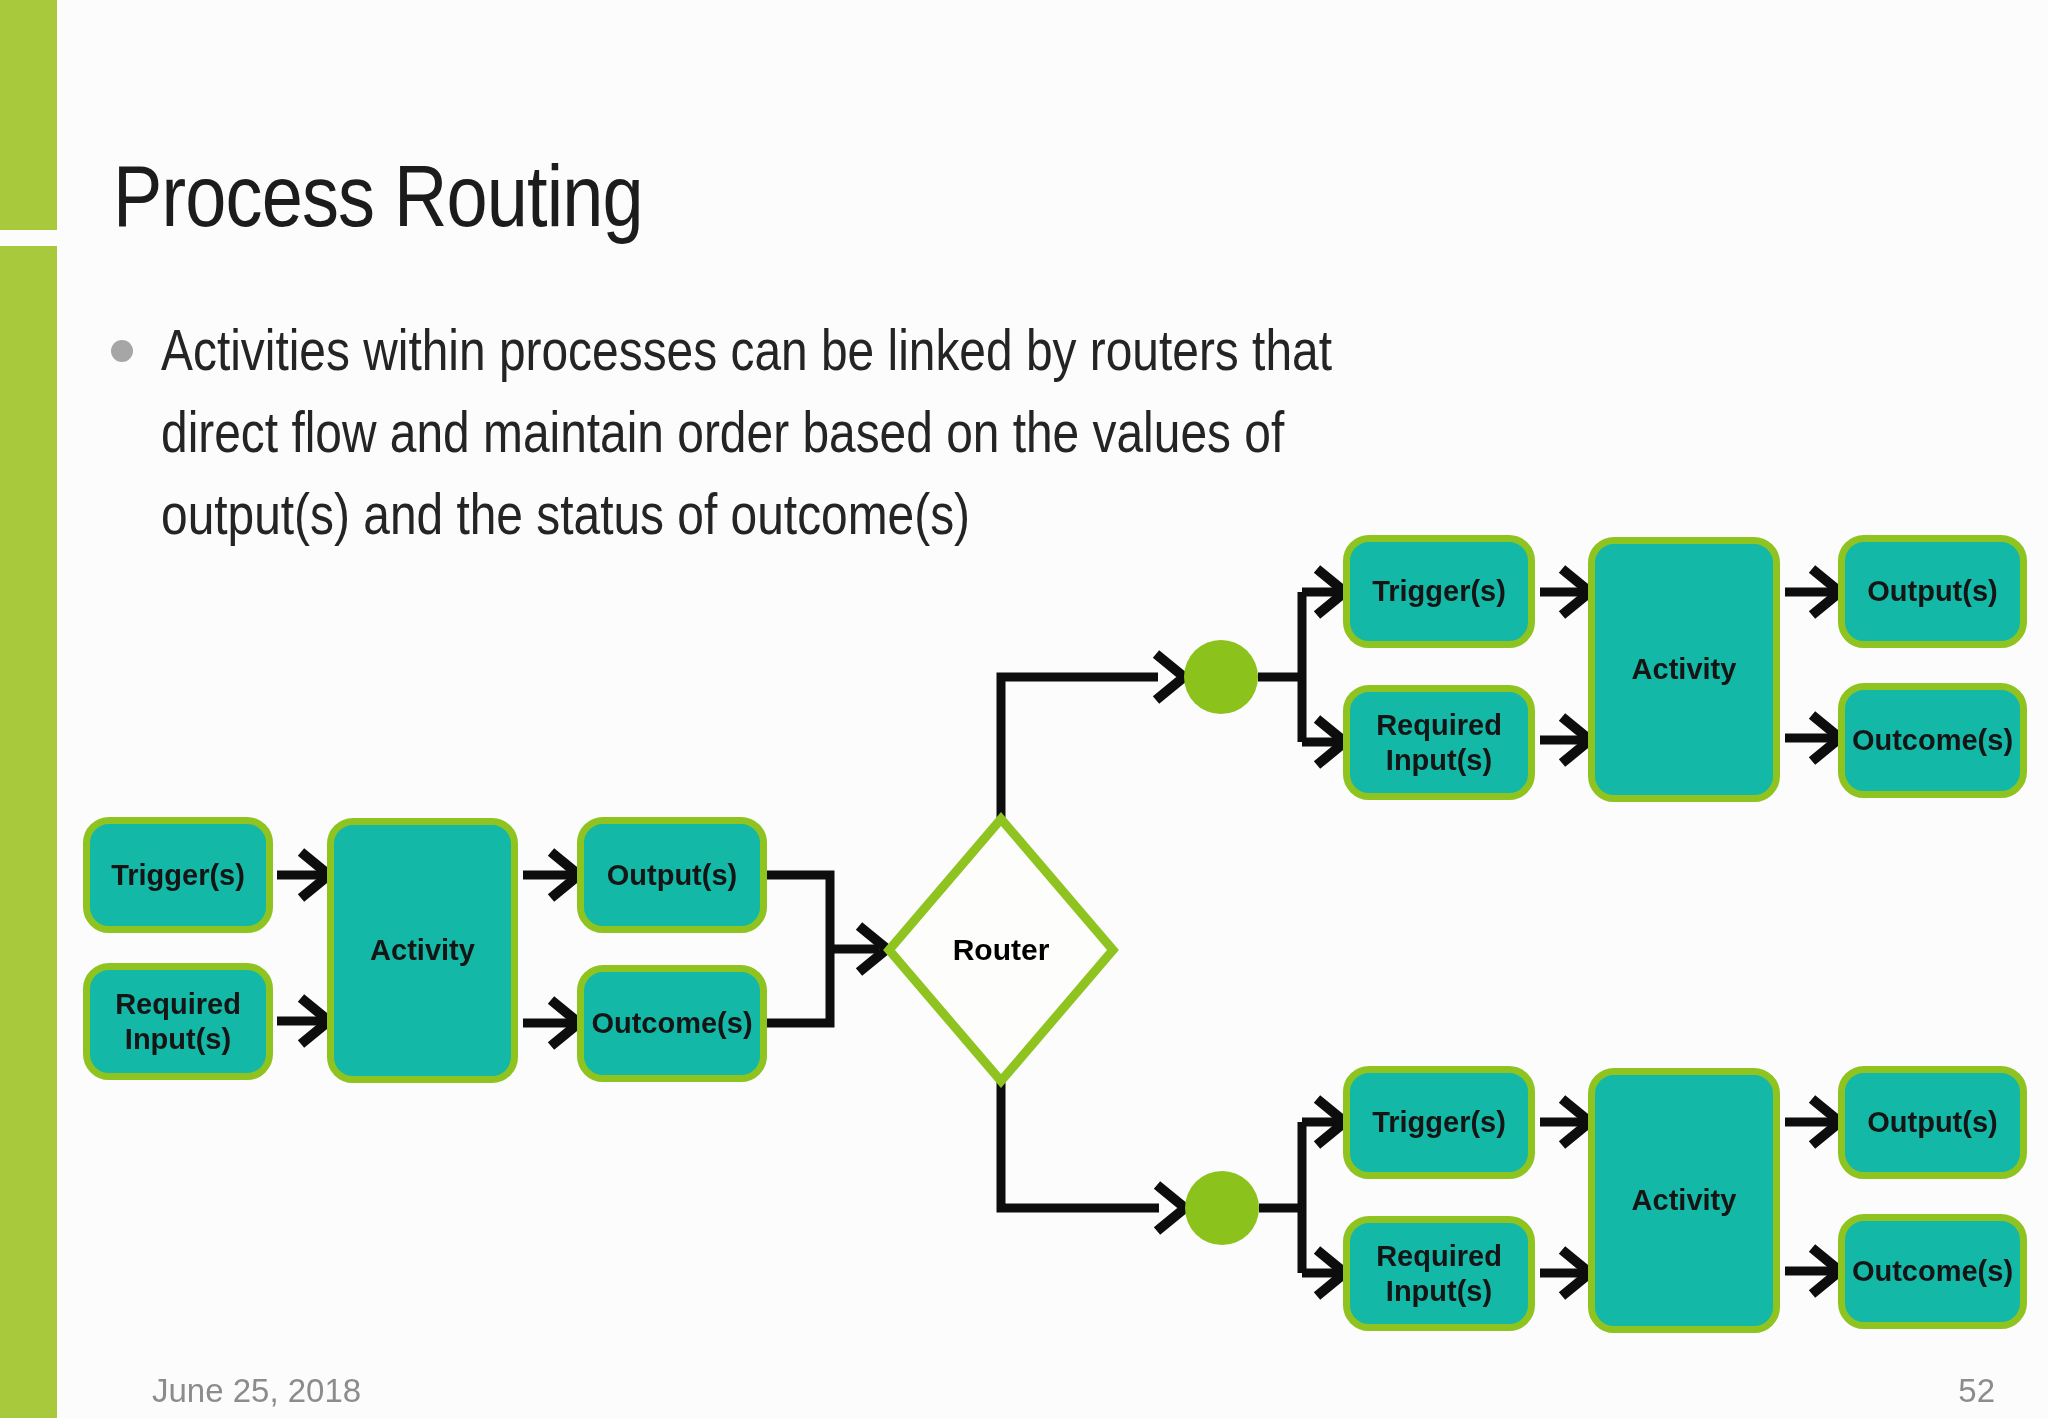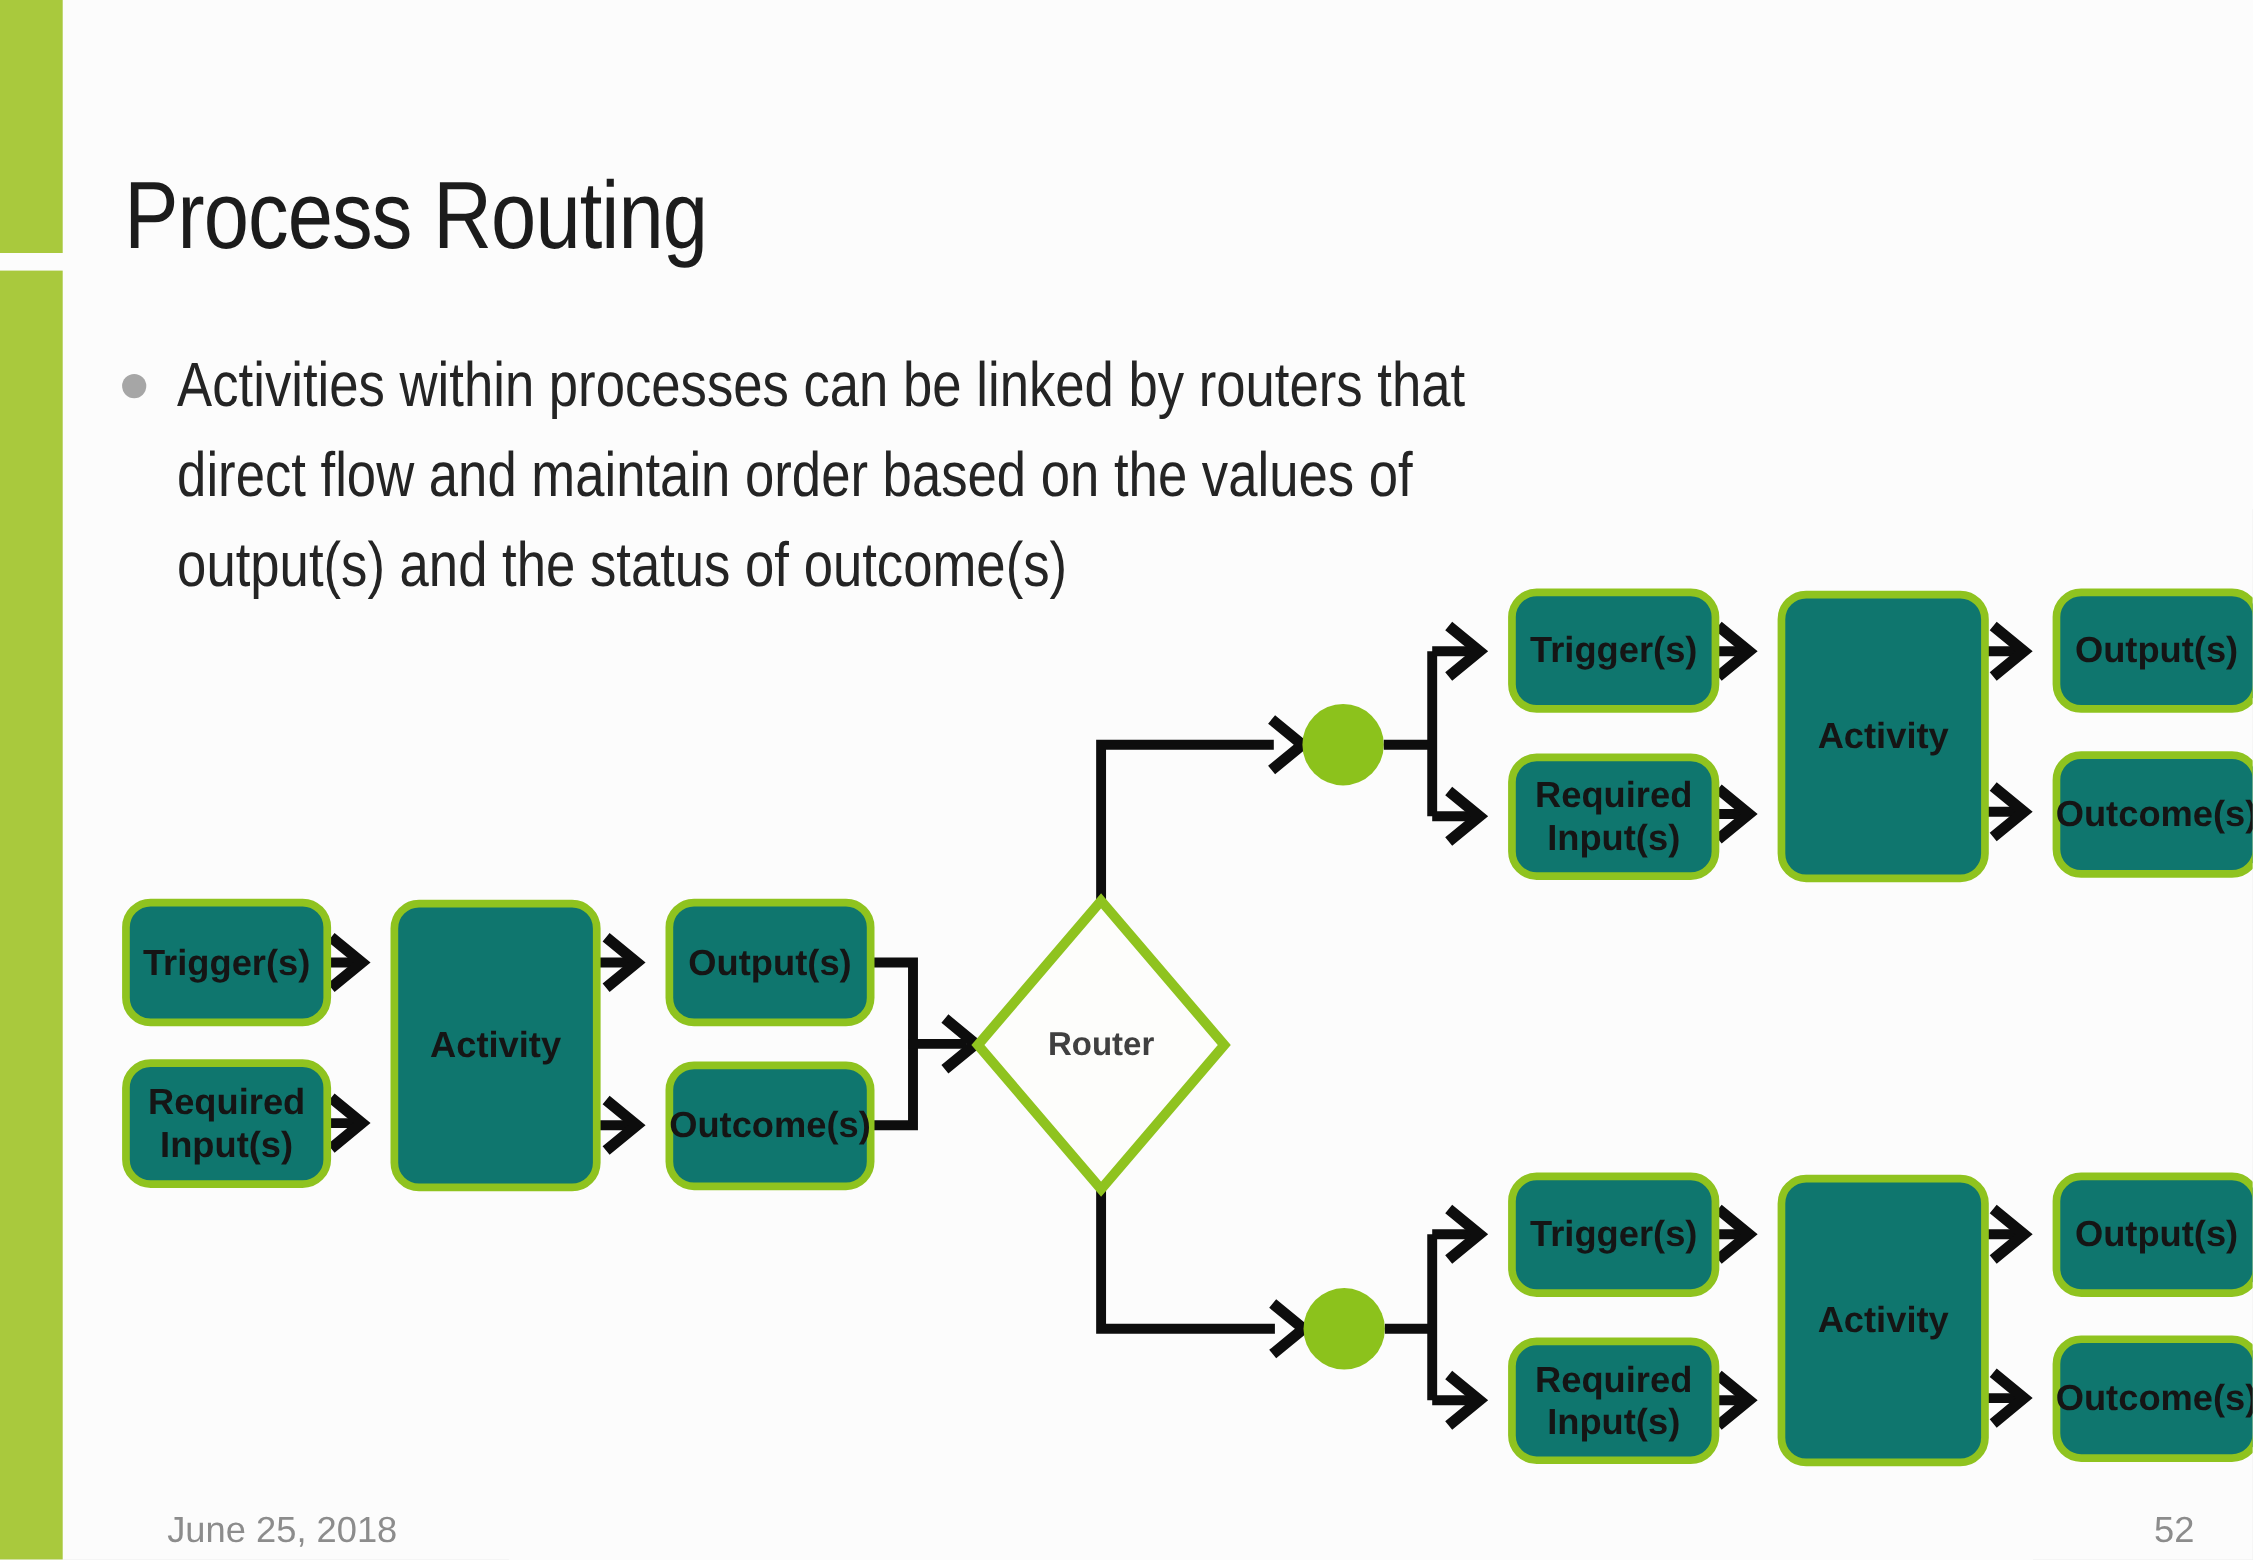--- a/index.html
+++ b/index.html
@@ -31,29 +31,29 @@
   .bl-0 { top:317px; } .bl-1 { top:399px; } .bl-2 { top:481px; }
 
   svg.connectors { position:absolute; left:0; top:0; }
   .shaft { stroke:#0d0d0d; stroke-width:9px; fill:none; }
   .head  { stroke:#0d0d0d; stroke-width:10px; fill:none; stroke-linecap:butt; stroke-linejoin:miter; }
   .diamond { fill:#fdfdfb; stroke:#8fc31f; stroke-width:9px; }
   .branch-dot { fill:#8cc21c; stroke:none; }
 
   .node {
     position:absolute; box-sizing:border-box;
-    border:7px solid #8fc31f; border-radius:26px; background:#0f766e;
+    border:7px solid #8fc31f; border-radius:26px; background:#14b8a6;
     display:flex; align-items:center; justify-content:center;
-    text-align:center; font-weight:bold; font-size:33px; color:#151515;
-    line-height:1.18; padding:4px 14px;margin-left:28px;
+    text-align:center; font-weight:bold; font-size:29px; color:#151515;
+    line-height:1.18; padding:4px 14px;
   }
   .router-label {
     position:absolute; left:911px; top:915px; width:180px; height:70px;
     display:flex; align-items:center; justify-content:center;
-    font-weight:bold; font-size:30px; color:#404040;
+    font-weight:bold; font-size:30px; color:#000000;
   }
   .footer { position:absolute; font-size:33px; color:#8c8c8c; }
   .footer-date { left:152px; top:1372px; }
   .footer-page { right:53px; top:1372px; }
 </style>
 </head>
 <body>
 
 <div class="slide">
 

